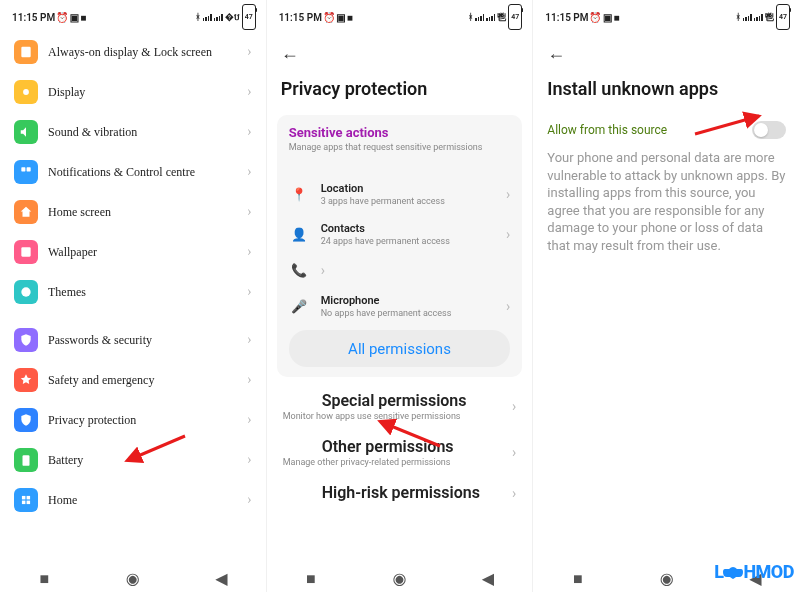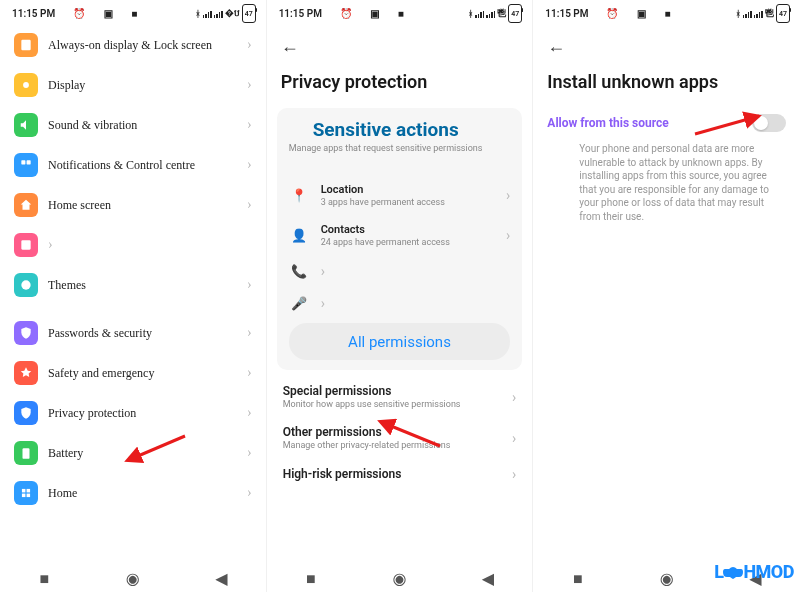--- a/index.html
+++ b/index.html
@@ -1,74 +1,74 @@
 <!DOCTYPE html>
 <html><head>
 <meta charset="utf-8">
 <style>
   * { box-sizing: border-box; margin: 0; padding: 0; }
   body { font-family: -apple-system, Roboto, Arial, sans-serif; background: #fff; width: 800px; height: 592px; overflow: hidden; position: relative; }
   .screens { display: flex; width: 800px; height: 592px; }
   .screen { width: 266.66px; height: 592px; border-right: 1px solid #f0f0f0; position: relative; background: #fff; display: flex; flex-direction: column; }
   .screen:last-child { border-right: none; }
   .status-bar { display: flex; justify-content: space-between; align-items: center; padding: 4px 10px 2px 12px; font-size: 10px; font-weight: 600; color: #222; }
-  .status-left { display: flex; align-items: center; gap: 18px; }
+  .status-left { display: flex; align-items: center; gap: 1px; }
   .status-right { display: flex; align-items: center; gap: 2px; font-size: 9px; }
   .header { padding: 6px 14px 10px 14px; }
   .header.center { text-align: center; }
   .back-arrow { font-size: 18px; color: #333; display: inline-block; padding: 4px 0; }
   .title-main { font-size: 13px; font-weight: 600; color: #1a1a1a; padding: 4px 0; }
   .title-large { font-size: 18px; font-weight: 600; color: #1a1a1a; padding: 10px 0 0 0; }
   .content { flex: 1; overflow: hidden; padding: 0 10px; }
   .setting-row { display: flex; align-items: center; padding: 8px 4px; font-family: Liberation Serif, serif; }
   .icon-box { width: 24px; height: 24px; border-radius: 6px; display: flex; align-items: center; justify-content: center; margin-right: 10px; flex-shrink: 0; }
   .icon-box svg { width: 14px; height: 14px; fill: #fff; }
   .setting-label { flex: 1; font-size: 12px; font-weight: 500; color: #222; }
   .chevron { color: #bbb; font-size: 14px; }
   .divider { height: 8px; }
   .bg-orange { background:#ff9d3b; } .bg-yellow { background:#ffc233; } .bg-green { background:#37c95c; }
   .bg-blue { background:#2e9dff; } .bg-orange2 { background:#ff8a3d; } .bg-pink { background:#ff5c8a; }
   .bg-teal { background:#2ec6c6; } .bg-purple { background:#8f6dff; } .bg-red { background:#ff5a45; }
   .bg-blue2 { background:#2e83ff; } .bg-green2 { background:#37c95c; } .bg-blue3 { background:#2e9dff; }
 
   .card { background:#f6f6f6; border-radius:10px; padding:10px 12px 4px 12px; margin:6px 0; position:relative; }
-  .card-title { font-size:19px; font-weight:700; color:#0369a1;margin-left:24px; }
+  .card-title { font-size:13px; font-weight:700; color:#a21caf; }
   .card-sub { font-size:9px; color:#888; margin-top:2px; margin-bottom:22px; }
   .perm-row { display:flex; align-items:center; padding:8px 0; }
   .perm-icon { width:22px; display:flex; justify-content:center; color:#555; margin-right:10px; font-size:13px;}
   .perm-text { flex:1; }
   .perm-title { font-size:11px; font-weight:600; color:#222; }
   .perm-sub { font-size:9px; color:#888; margin-top:1px; }
   .all-perm { background:#ececec; border-radius:18px; text-align:center; padding:9px 0; margin:4px 0 6px 0; }
   .all-perm span { color:#1a8cff; font-size:15px; font-weight:400; }
 
   .section-row { padding:8px 6px; display:flex; align-items:center; }
   .section-text { flex:1; }
-  .section-title { font-size:12px; font-weight:600; color:#222; }
+  .section-title { font-size:16px; font-weight:600; color:#222;margin-left:39px; }
   .section-sub { font-size:9px; color:#888; margin-top:1px; }
 
   .toggle-row { display:flex; align-items:center; padding:12px 4px 6px 4px; }
-  .toggle-label { flex:1; font-size:12px; font-weight:700; color:#8b5cf6; }
+  .toggle-label { flex:1; font-size:12px; font-weight:400; color:#4d7c0f; }
   .toggle { width:34px; height:18px; background:#ddd; border-radius:10px; position:relative; }
   .toggle::after { content:""; position:absolute; width:14px; height:14px; background:#fff; border-radius:50%; top:2px; left:2px; box-shadow:0 1px 2px rgba(0,0,0,.2);}
-  .warn-text { font-size:10px; color:#999; line-height:1.35; padding:4px 4px 0 4px;margin-left:32px; }
+  .warn-text { font-size:13px; color:#999; line-height:1.35; padding:4px 4px 0 4px; }
 
   .nav-bar { display:flex; justify-content:space-around; align-items:center; padding:8px 0 6px 0; }
   .nav-btn { width:16px; height:16px; display:flex; align-items:center; justify-content:center; color:#555; }
 
   .arrow-red { position:absolute; pointer-events:none; }
   .arrow-red svg { overflow:visible; }
 
   .watermark { position:absolute; right:6px; bottom:10px; font-size:18px; font-weight:800; color:#1a8cff; letter-spacing:-0.5px; display:flex; align-items:center; }
   .watermark svg { width:24px; height:18px; margin:0 -2px; }
 
   .bars { display:inline-flex; align-items:flex-end; gap:1px; height:8px; }
   .bars i { width:1.5px; background:#222; display:block; }
   .b1{height:3px}.b2{height:4px}.b3{height:5.5px}.b4{height:7px}
-  .batt { display:inline-flex; align-items:center; border:1px solid #222; border-radius:3px; padding:0 2px; font-size:7px; height:19px; line-height:8px; position:relative;}
+  .batt { display:inline-flex; align-items:center; border:1px solid #222; border-radius:3px; padding:0 2px; font-size:7px; height:26px; line-height:8px; position:relative;}
   .batt::after{content:"";position:absolute;right:-2px;top:2.5px;width:1.5px;height:4px;background:#222;border-radius:1px;}
 </style>
 </head>
 <body>
 
 <div class="screens">
 
   <div class="screen">
     <div class="status-bar">
       <div class="status-left">
@@ -141,20 +141,21 @@
           </div>
           <div class="setting-label">Home screen</div>
           <div class="chevron">›</div>
         </div>
       <div class="setting-row">
           <div class="icon-box bg-pink">
             <svg viewBox="0 0 24 24">
               <rect x="4" y="4" width="16" height="16" rx="2"></rect>
             </svg>
           </div>
+          <div class="setting-label">Wallpaper</div>
           <div class="chevron">›</div>
         </div>
       <div class="setting-row">
           <div class="icon-box bg-teal">
             <svg viewBox="0 0 24 24">
               <circle cx="12" cy="12" r="8"></circle>
             </svg>
           </div>
           <div class="setting-label">Themes</div>
           <div class="chevron">›</div>
@@ -276,20 +277,24 @@
               <div class="perm-sub">24 apps have permanent access</div>
             </div>
             <div class="chevron">›</div>
           </div>
         <div class="perm-row">
             <div class="perm-icon">📞</div>
             <div class="chevron">›</div>
           </div>
         <div class="perm-row">
             <div class="perm-icon">🎤</div>
+            <div class="perm-text">
+              <div class="perm-title">Microphone</div>
+              <div class="perm-sub">No apps have permanent access</div>
+            </div>
             <div class="chevron">›</div>
           </div>
         <div class="all-perm"><span>All permissions</span></div>
       </div>
       <div class="section-row" style="position:relative;">
           <div class="section-text">
             <div class="section-title">Special permissions</div>
             <div class="section-sub">Monitor how apps use sensitive permissions</div>
           </div>
           <div class="chevron">›</div>

